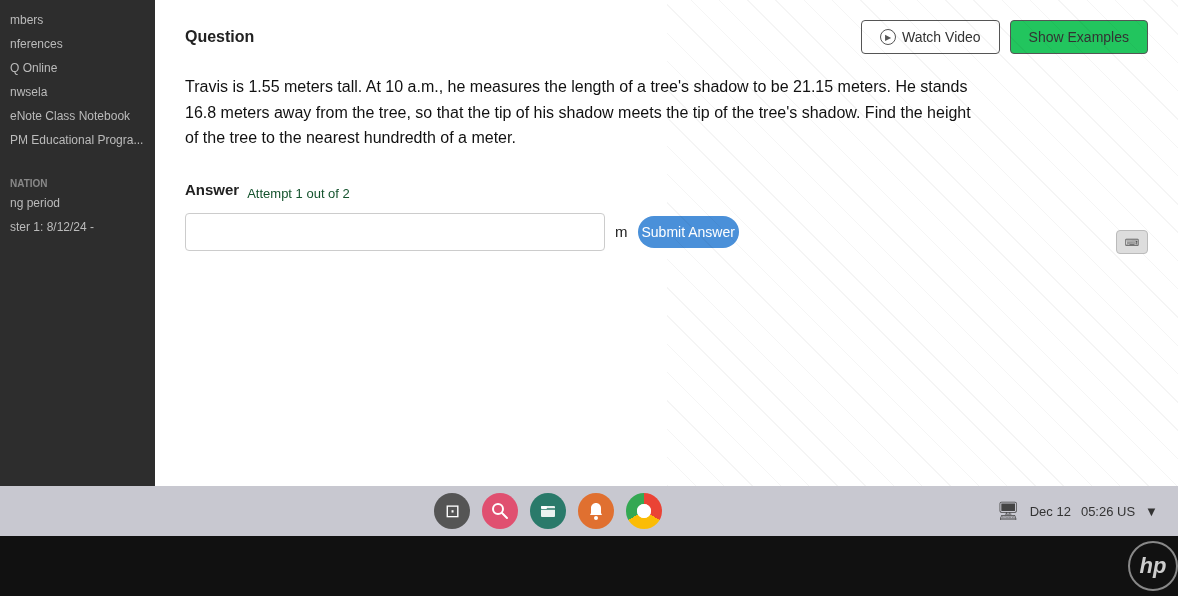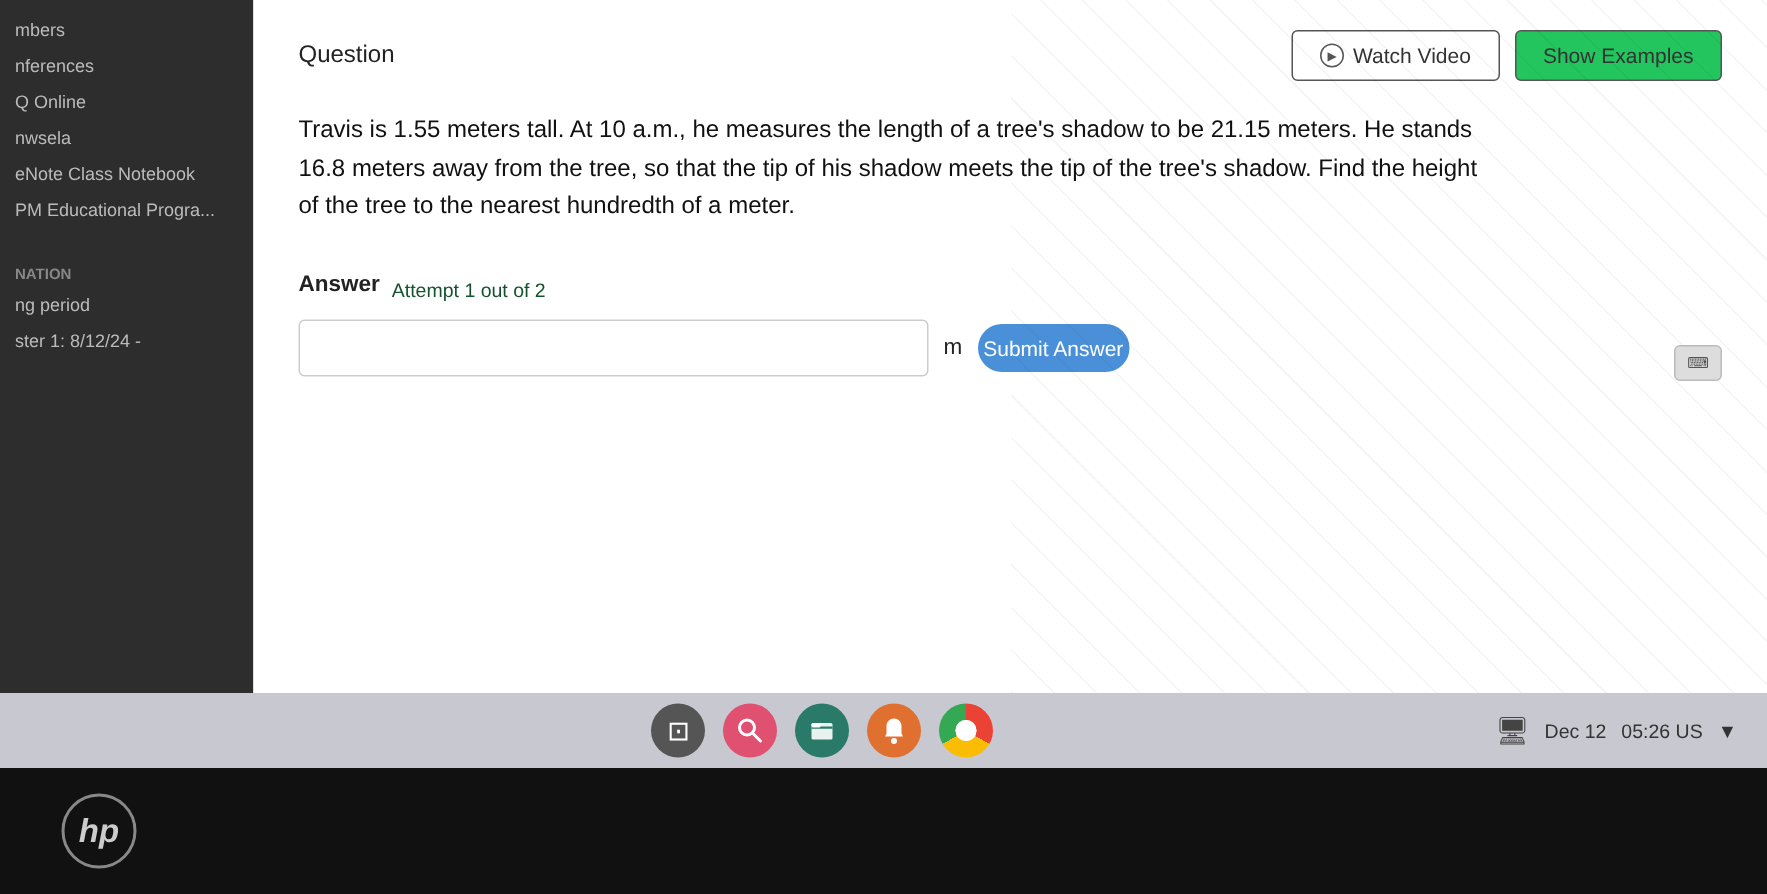--- a/index.html
+++ b/index.html
@@ -15,21 +15,21 @@
     }
 
     .screen {
       display: flex;
       flex: 1;
       background: #e8e8e8;
     }
 
     
     .sidebar {
-      width: 169px;
+      width: 155px;
       background: #2d2d2d;
       color: #ccc;
       font-size: 12px;
       padding: 8px 0;
       flex-shrink: 0;
     }
 
     .sidebar-item {
       padding: 5px 10px;
       color: #bbb;
@@ -67,21 +67,21 @@
 
     .question-header {
       display: flex;
       justify-content: space-between;
       align-items: center;
       margin-bottom: 20px;
     }
 
     .question-label {
       font-size: 16px;
-      font-weight: normal;
+      font-weight: bold;
       color: #222;
     }
 
     .header-buttons {
       display: flex;
       gap: 10px;
       align-items: center;
     }
 
     .watch-video-btn {
@@ -250,26 +250,25 @@
       color: #333;
     }
 
     .taskbar-monitor-icon {
       font-size: 18px;
       color: #444;
     }
 
     
     .bezel {
-      height: 84px;
+      height: 60px;
       background: #111;
       display: flex;
       align-items: center;
-      justify-content: flex-start;
-      padding-left: 41px;
+      justify-content: flex-end;
     }
 
     .hp-logo {
       color: #ccc;
       font-size: 22px;
       font-style: italic;
       font-weight: bold;
       border: 2px solid #888;
       border-radius: 50%;
       width: 50px;

